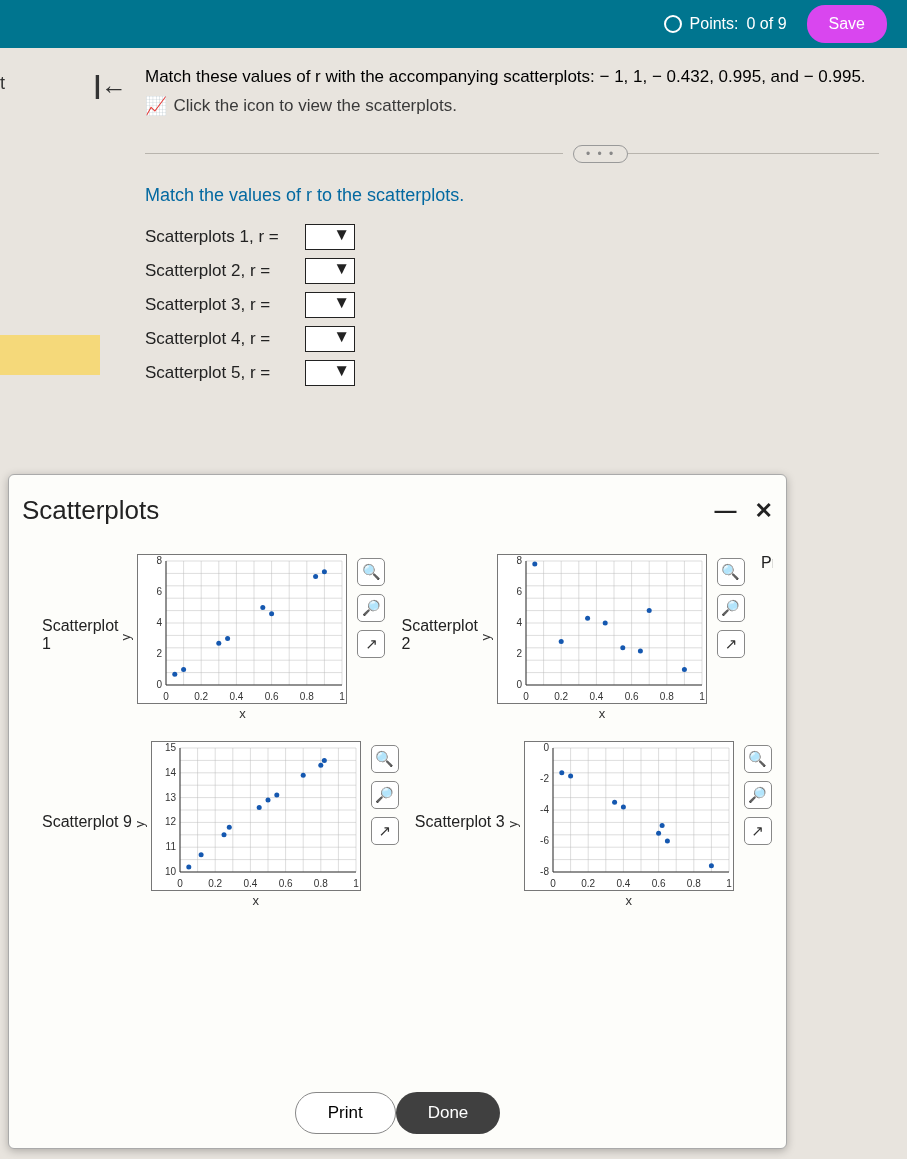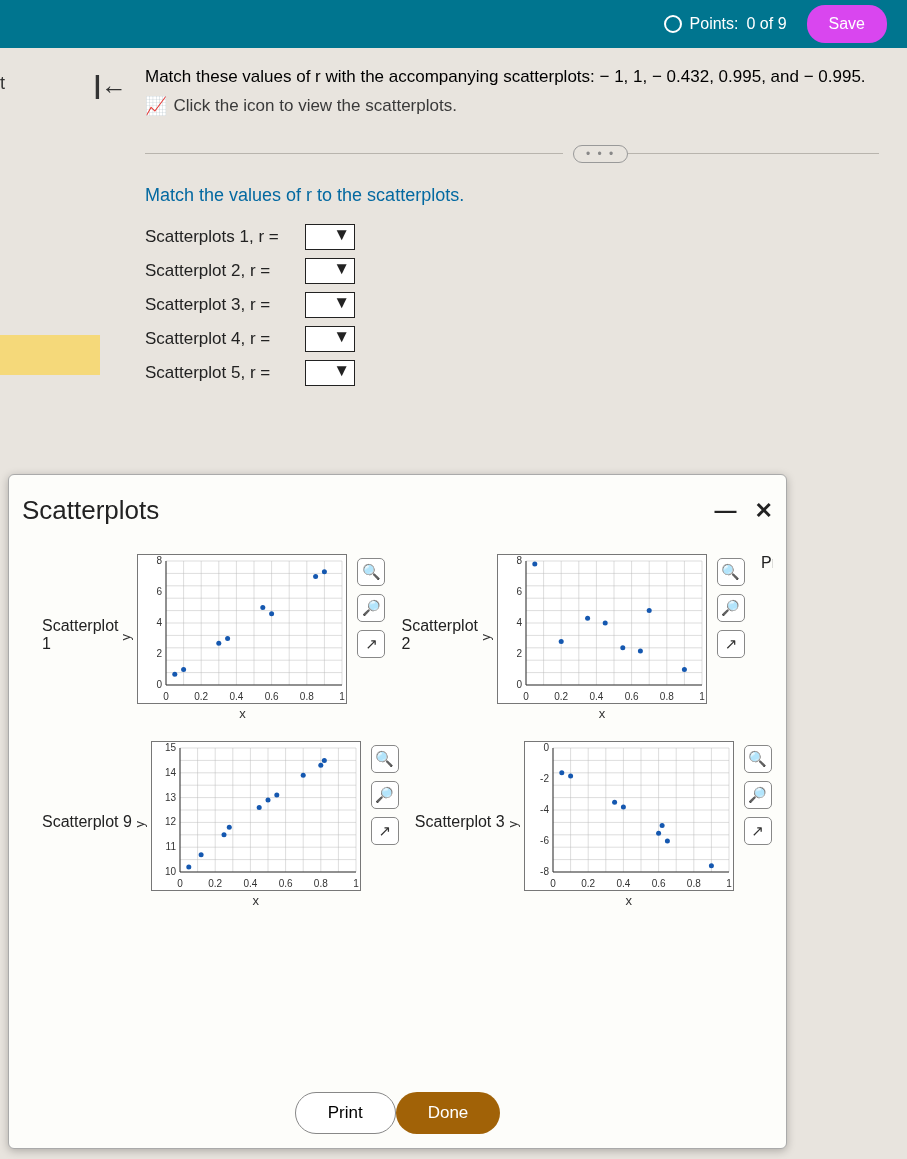--- a/index.html
+++ b/index.html
@@ -100,21 +100,21 @@
   .pt { fill: #1558b0; }
 
   .panel-footer {
     display: flex; justify-content: center; padding-top: 10px;
   }
   .print-btn {
     background: #fff; border: 1px solid #888; border-radius: 22px;
     padding: 10px 32px; font-size: 17px; cursor: pointer;
   }
   .done-btn {
-    background: #a16207; color: #fff; border: none; border-radius: 22px;
+    background: #404040; color: #fff; border: none; border-radius: 22px;
     padding: 10px 32px; font-size: 17px; cursor: pointer;
   }
 </style>
 </head>
 <body>
 
 <div class="topbar">
   <div class="points-wrap">
     <span class="circle-icon"></span>
     <span>Points:</span>

